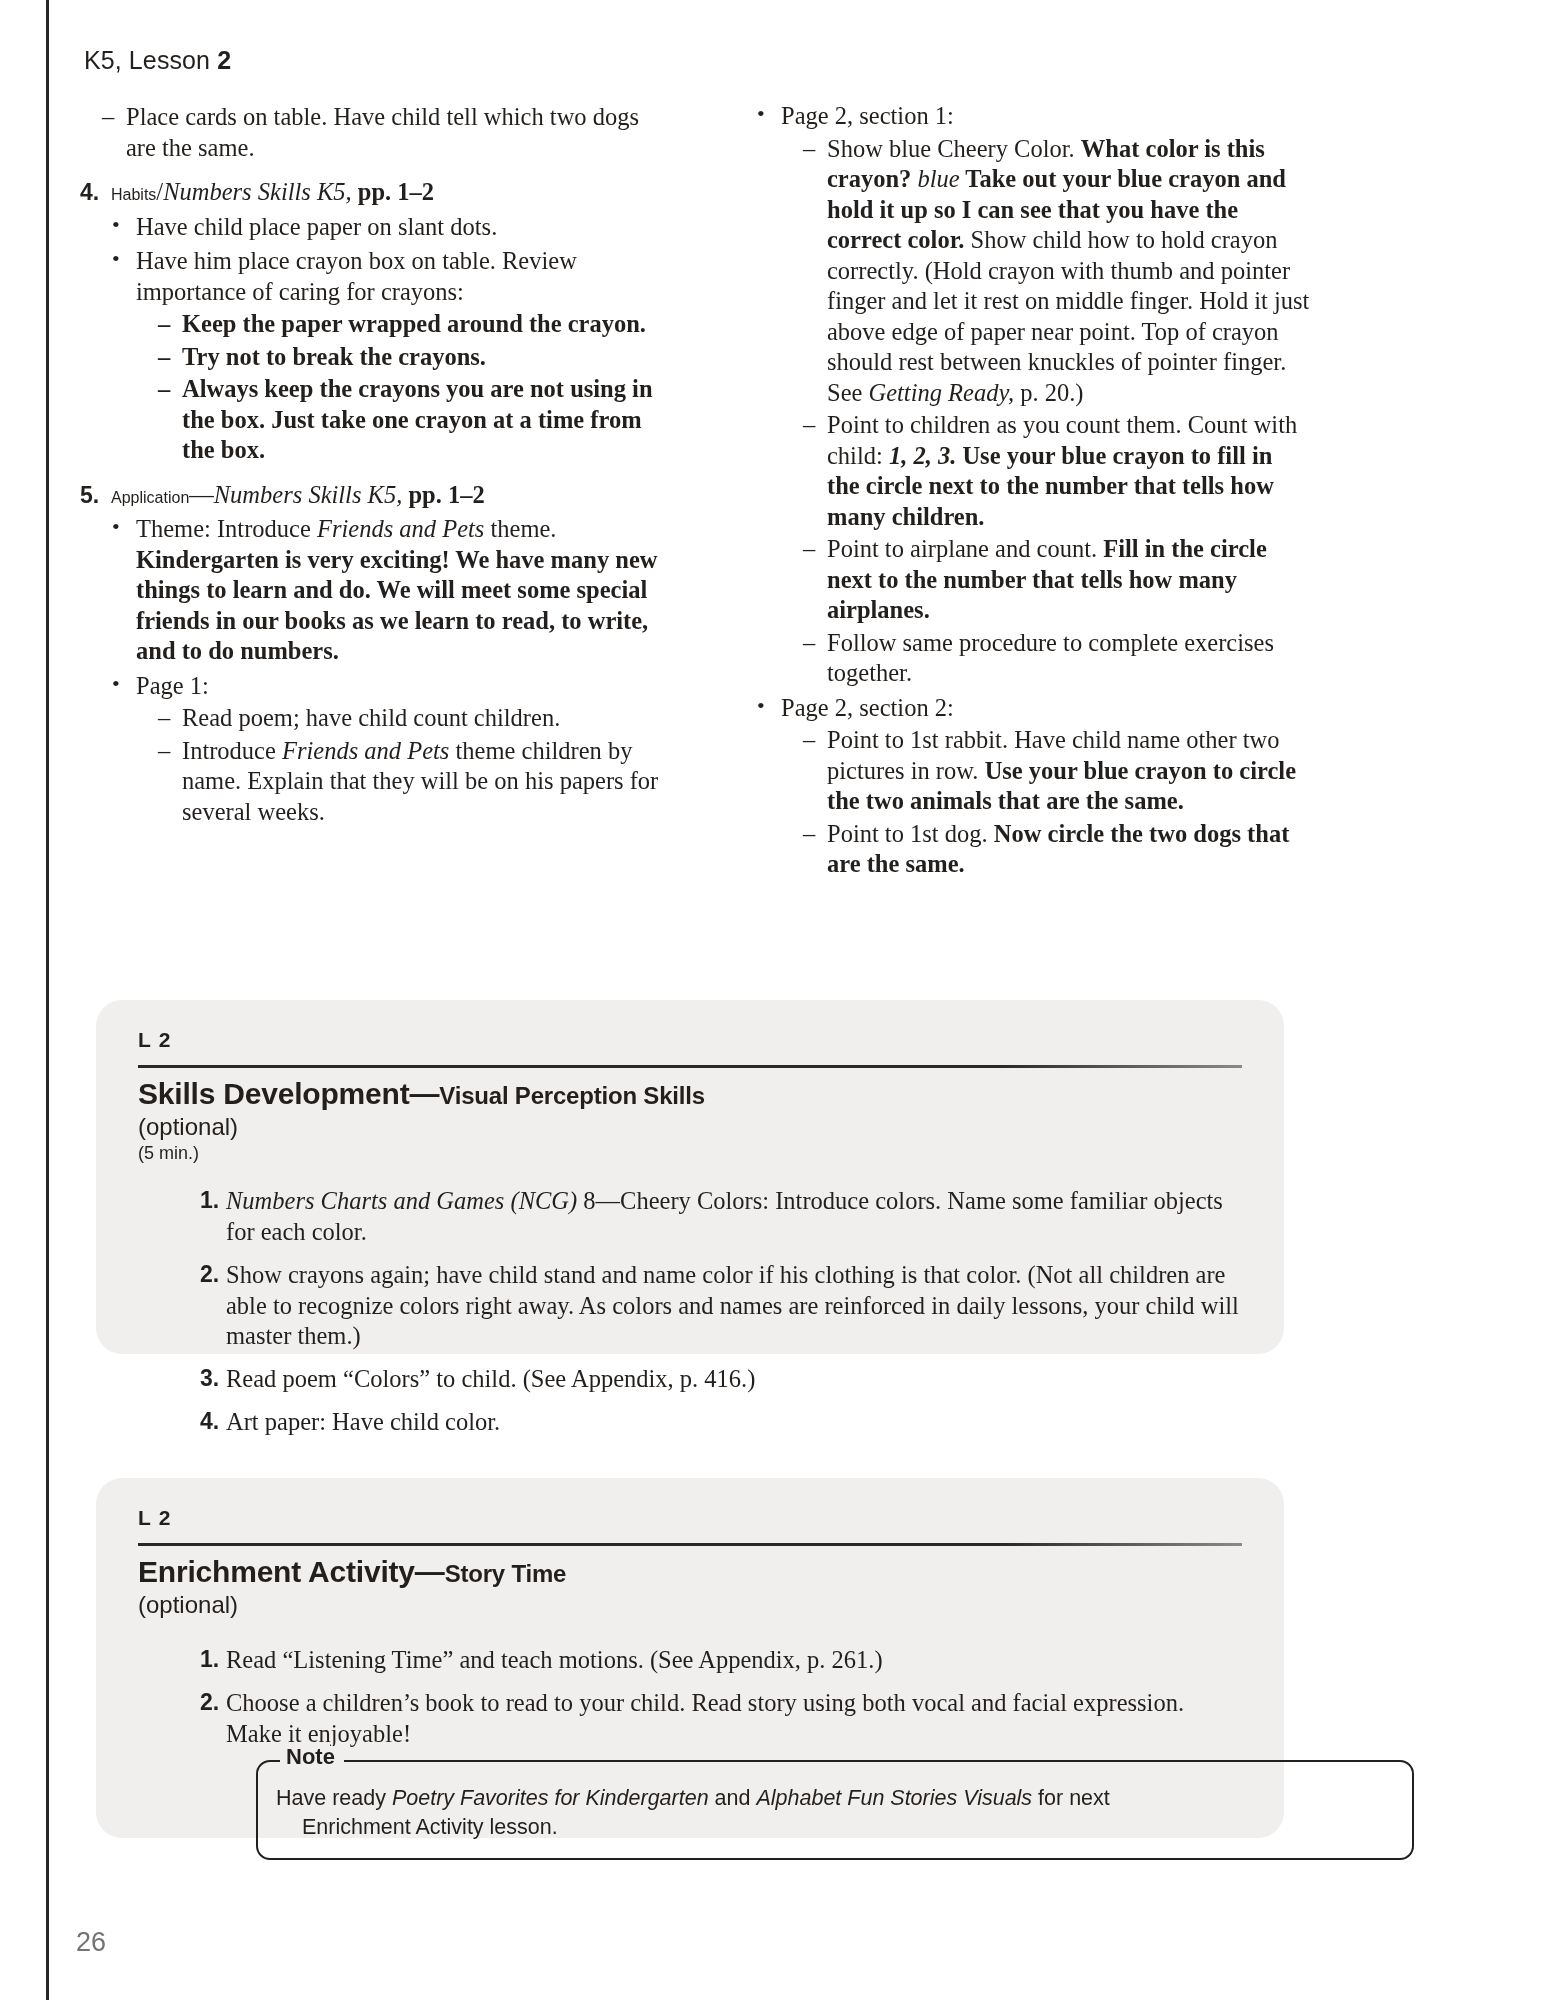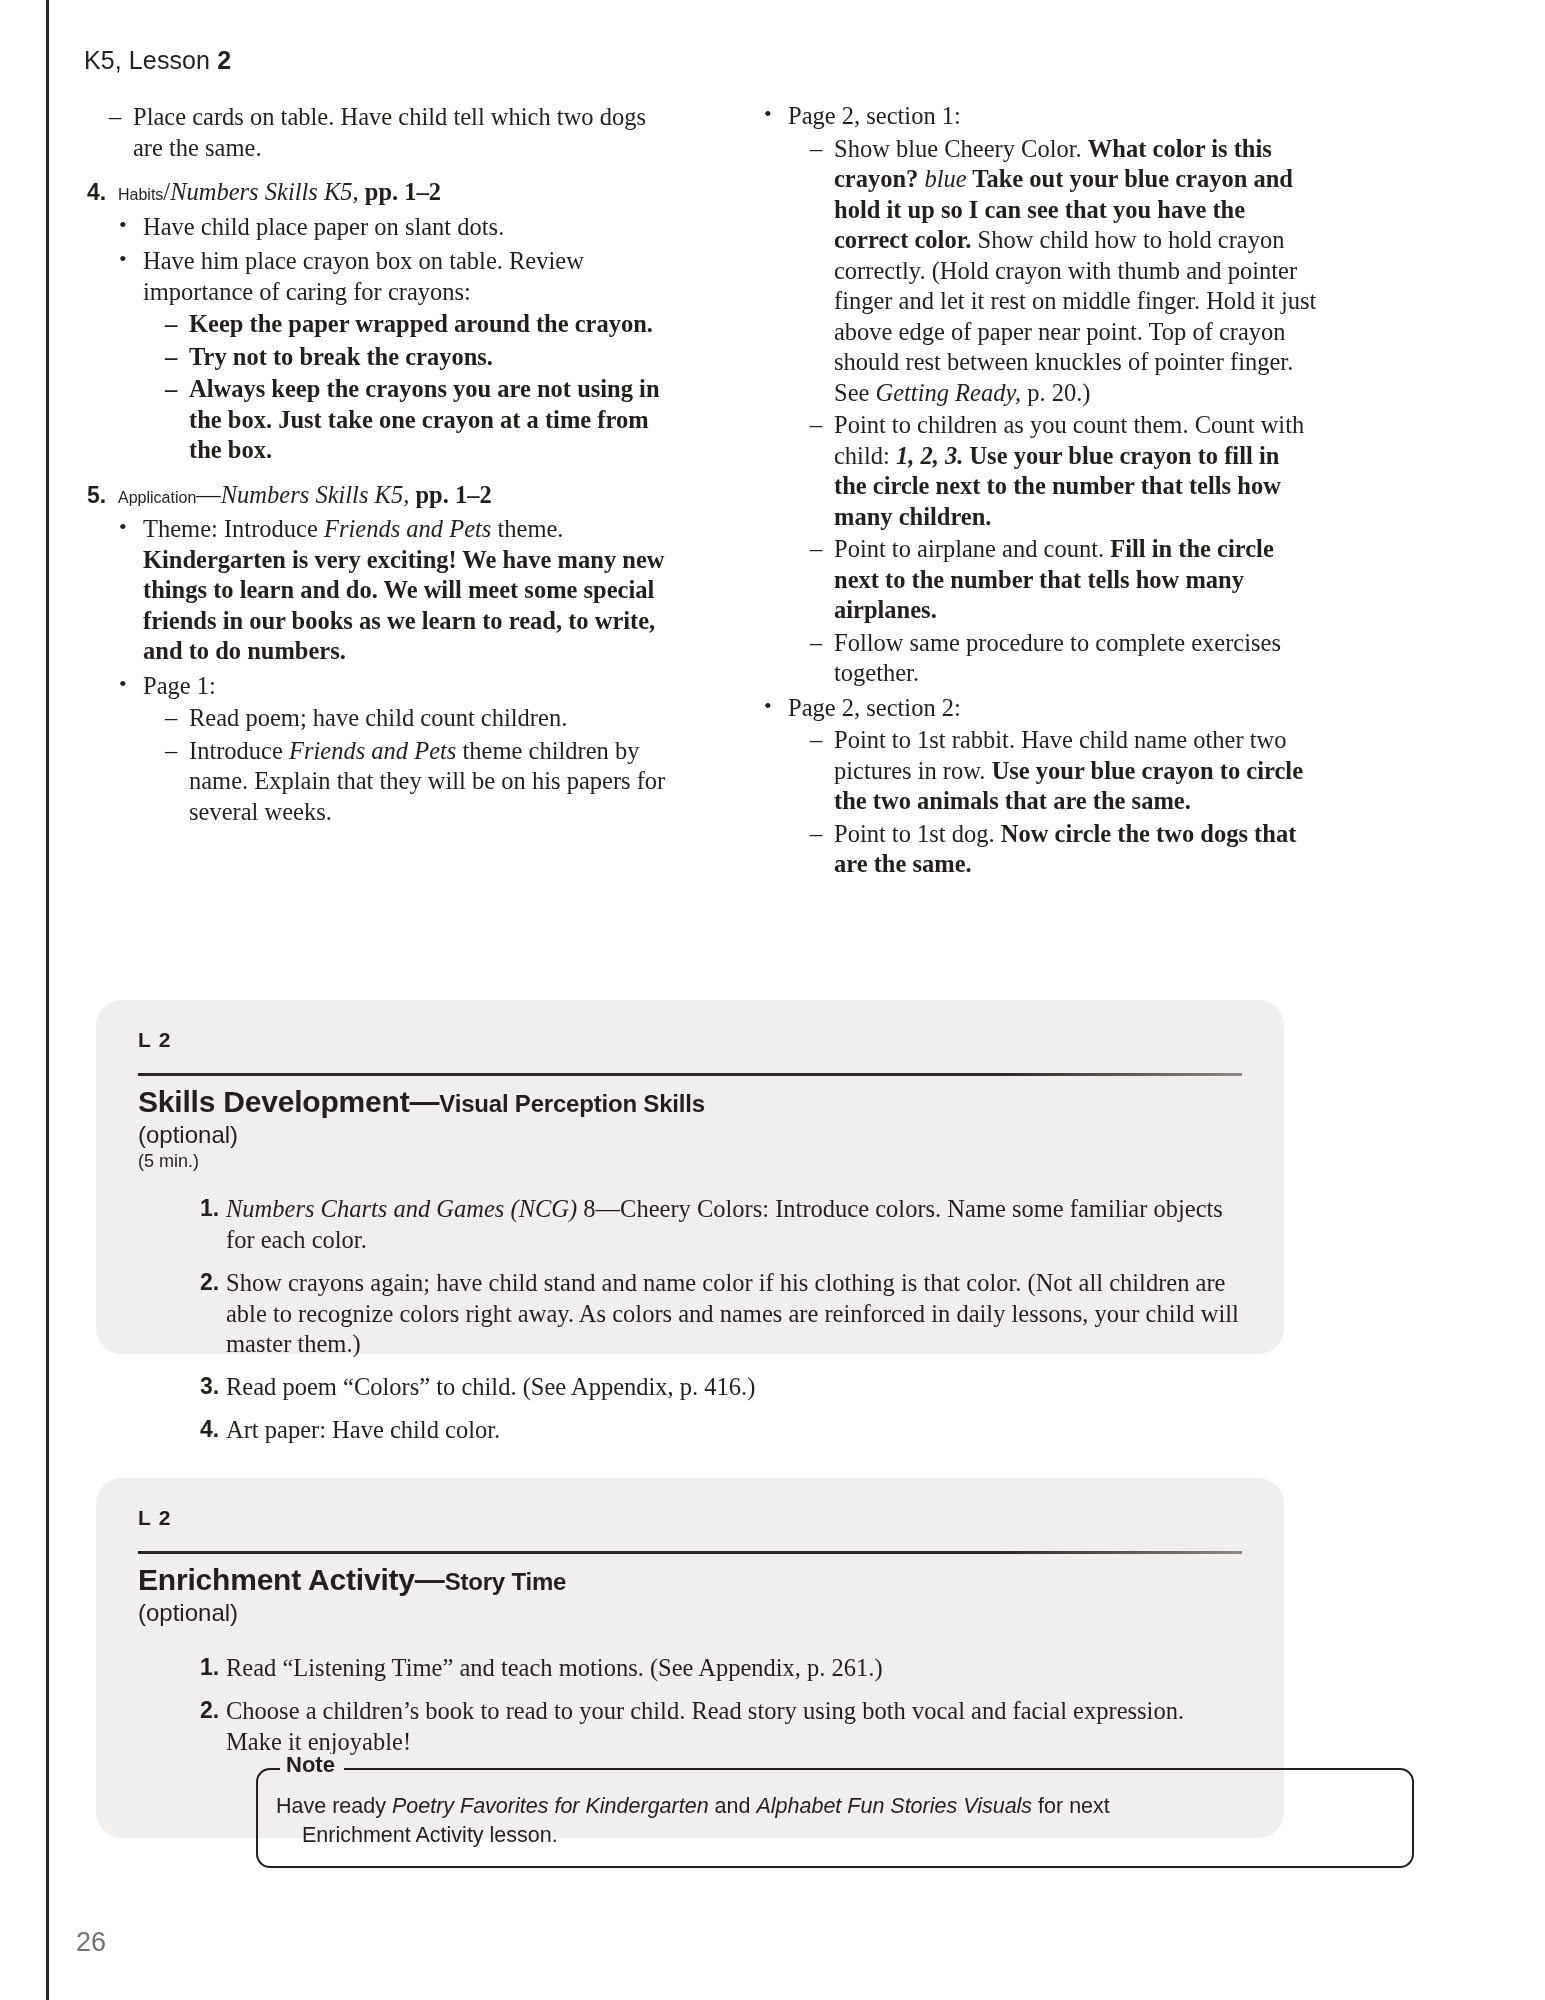--- a/index.html
+++ b/index.html
@@ -41,21 +41,21 @@
     letter-spacing: 0.1px;
     color: #231f1c;
   }
   .running-head .lesson-num {
     font-weight: bold;
   }
 
   
   .columns {
     position: absolute;
-    left: 87px;
+    left: 80px;
     top: 100px;
     width: 1230px;
     display: flex;
     gap: 60px;
   }
   .col {
     width: 591px;
     font-size: 24.5px;
     line-height: 1.245;
   }
@@ -151,21 +151,21 @@
     padding: 28px 42px 0 42px;
   }
 
   .level-tab {
     font-family: "Liberation Sans", sans-serif;
     font-weight: bold;
     font-size: 21px;
     letter-spacing: 1.2px;
     color: #231f1c;
     display: inline-block;
-    padding-bottom: 20px;
+    padding-bottom: 12px;
     margin-bottom: 0;
   }
   .tab-rule {
     height: 3px;
     background: #2b2724;
     margin-top: 1px;
     margin-bottom: 9px;
     background: linear-gradient(to right, #2b2724 0%, #2b2724 78%, #8c8884 100%);
   }
   .panel-title {

